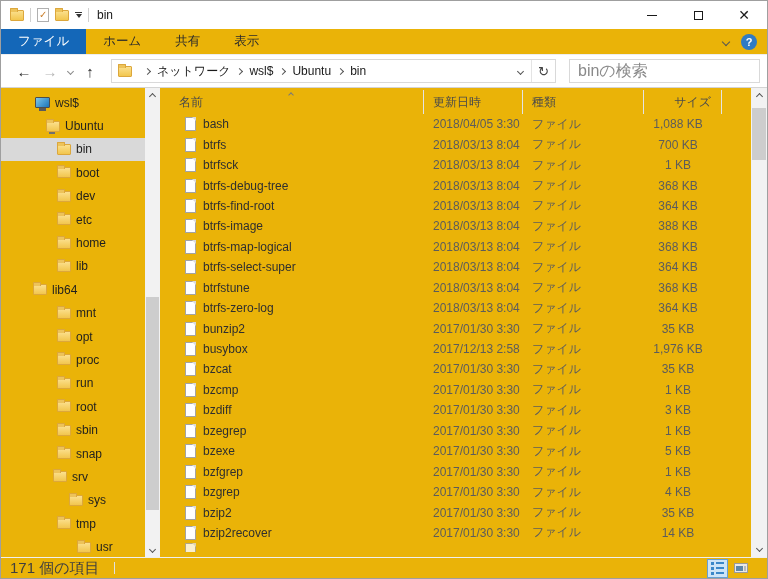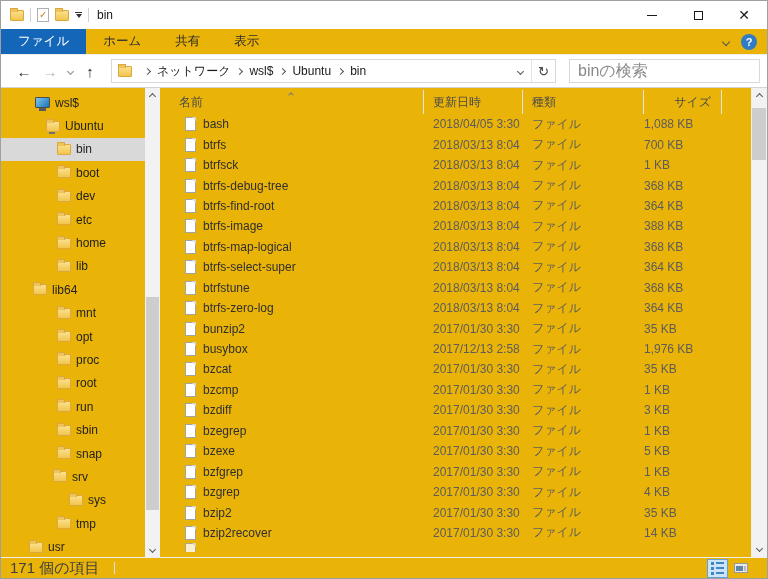--- a/index.html
+++ b/index.html
@@ -89,21 +89,21 @@
   .colh.c-type { width:121px; padding-left:9px; }
   .colh.c-size { width:78px; justify-content:flex-end; padding-right:10px; }
   .sort-ind { position:absolute; left:128px; top:-4px; }
   .sort-ind .chev { width:4px; height:4px; border-color:#7a7a7a; }
   .rows { overflow:hidden; }
   .frow { height:20.45px; display:flex; align-items:center; }
   .fcell { overflow:hidden; white-space:nowrap; }
   .fc-name { width:263px; padding-left:24px; display:flex; align-items:center; gap:7px; color:#2f2f2f; }
   .fc-date { width:99px; padding-left:9px; color:#5c5c5c; }
   .fc-type { width:121px; padding-left:9px; color:#5c5c5c; }
-  .fc-size { width:78px; text-align:left; padding-right:10px; color:#5c5c5c; }
+  .fc-size { width:78px; text-align:center; padding-right:10px; color:#5c5c5c; }
   .partial-row { height:12px; display:flex; align-items:flex-start; padding-left:24px; overflow:hidden; }
   .partial-row .doc-ic { height:9px; border-bottom:none; opacity:.8; }
 
   
   .vscroll { width:16px; flex:0 0 auto; background:#f2f2f2; position:relative; }
   .vscroll .scroll-arrow { height:17px; }
   .v-thumb { position:absolute; top:20px; left:1px; width:14px; height:52px; background:#cdcdcd; }
   .vscroll .down-arr { position:absolute; bottom:0; left:0; right:0; }
 
   
@@ -254,47 +254,47 @@
           <div class="tree-item" style="padding-left: 56px;">
             <span class="folder-ic"></span>
             <span class="lbl">opt</span>
           </div>
           <div class="tree-item" style="padding-left: 56px;">
             <span class="folder-ic"></span>
             <span class="lbl">proc</span>
           </div>
           <div class="tree-item" style="padding-left: 56px;">
             <span class="folder-ic"></span>
+            <span class="lbl">run</span>
+          </div>
+          <div class="tree-item" style="padding-left: 56px;">
+            <span class="folder-ic"></span>
             <span class="lbl">root</span>
           </div>
           <div class="tree-item" style="padding-left: 56px;">
             <span class="folder-ic"></span>
-            <span class="lbl">run</span>
-          </div>
-          <div class="tree-item" style="padding-left: 56px;">
-            <span class="folder-ic"></span>
             <span class="lbl">sbin</span>
           </div>
           <div class="tree-item" style="padding-left: 56px;">
             <span class="folder-ic"></span>
             <span class="lbl">snap</span>
           </div>
           <div class="tree-item" style="padding-left: 52px;">
             <span class="folder-ic"></span>
             <span class="lbl">srv</span>
           </div>
           <div class="tree-item" style="padding-left: 56px; margin-left: 12px;">
             <span class="folder-ic"></span>
             <span class="lbl">sys</span>
           </div>
           <div class="tree-item" style="padding-left: 56px;">
             <span class="folder-ic"></span>
             <span class="lbl">tmp</span>
           </div>
-          <div class="tree-item" style="padding-left: 28px;">
+          <div class="tree-item" style="padding-left: 76px;">
             <span class="folder-ic"></span>
             <span class="lbl">usr</span>
           </div>
         </div>
       <div class="side-scroll">
         <div class="scroll-arrow">
             <span class="chev up"></span>
           </div>
         <div class="side-thumb" style="top:209px;height:213px;"></div>
         <div class="scroll-arrow" style="position:absolute;bottom:0;left:0;right:0;">

